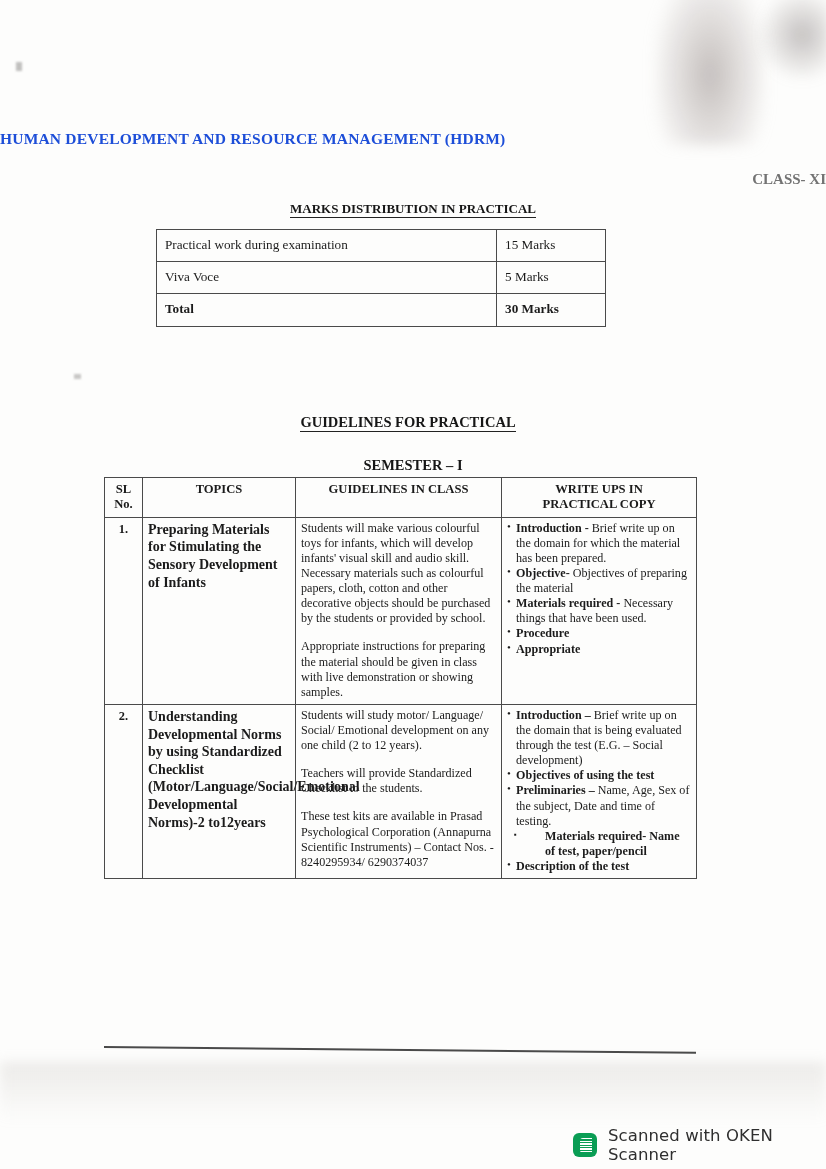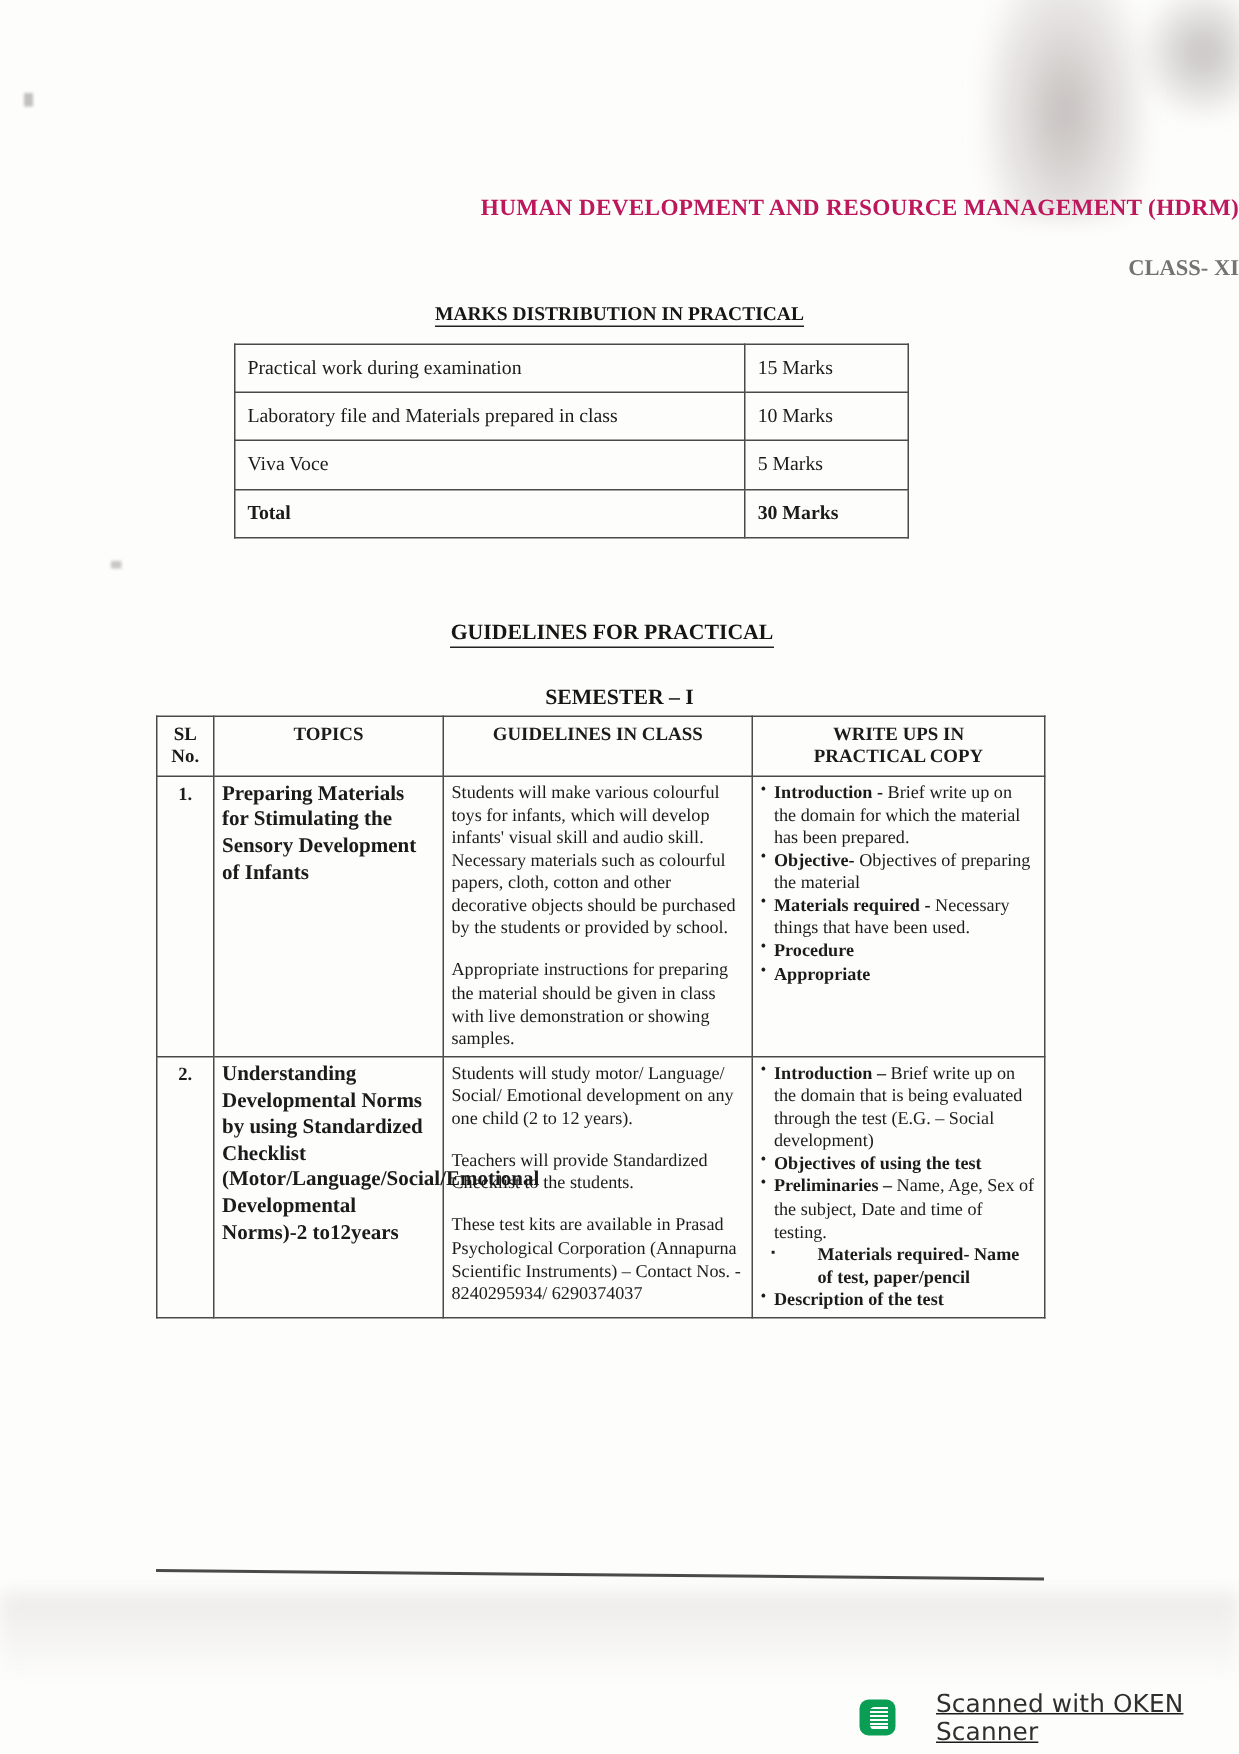--- a/index.html
+++ b/index.html
@@ -75,25 +75,25 @@
 
   
   .doc {
     position: absolute;
     inset: 0;
   }
   .title-main {
     position: absolute;
     left: 0; top: 130px;
     width: 826px;
-    text-align: right;
+    text-align: left;
     font-weight: bold;
     font-size: 15.5px;
     letter-spacing: 0.2px;
-    color: #be185d;
+    color: #1d4ed8;
   }
   .title-class {
     position: absolute;
     left: 0; top: 171px;
     width: 826px;
     text-align: right;
     font-weight: bold;
     font-size: 15px;
     color: #737373;
   }
@@ -238,22 +238,21 @@
     transform-origin: left center;
   }
 
   
   .oken {
     position: absolute;
     left: 573px;
     top: 1126px;
     display: flex;
     align-items: center;
-    gap: 27px;
-    text-decoration: underline;
+    gap: 11px;
   }
   .oken-logo {
     width: 24px;
     height: 24px;
     border-radius: 6px;
     background: #0a9d54;
     position: relative;
     flex: none;
   }
   .oken-logo::after {
@@ -290,24 +289,20 @@
 
   <div class="title-main">HUMAN DEVELOPMENT AND RESOURCE MANAGEMENT (HDRM)</div>
   <div class="title-class">CLASS- XI</div>
   <div class="title-marks"><span>MARKS DISTRIBUTION IN PRACTICAL</span></div>
 
   <table class="marks-table">
     <tbody>
       <tr>
         <td class="label">Practical work during examination</td>
         <td class="value">15 Marks</td>
-      </tr>
-      <tr>
-        <td class="label">Laboratory file and Materials prepared in class</td>
-        <td class="value">10 Marks</td>
       </tr>
       <tr>
         <td class="label">Viva Voce</td>
         <td class="value">5 Marks</td>
       </tr>
       <tr class="total">
         <td class="label">Total</td>
         <td class="value">30 Marks</td>
       </tr>
     </tbody>

